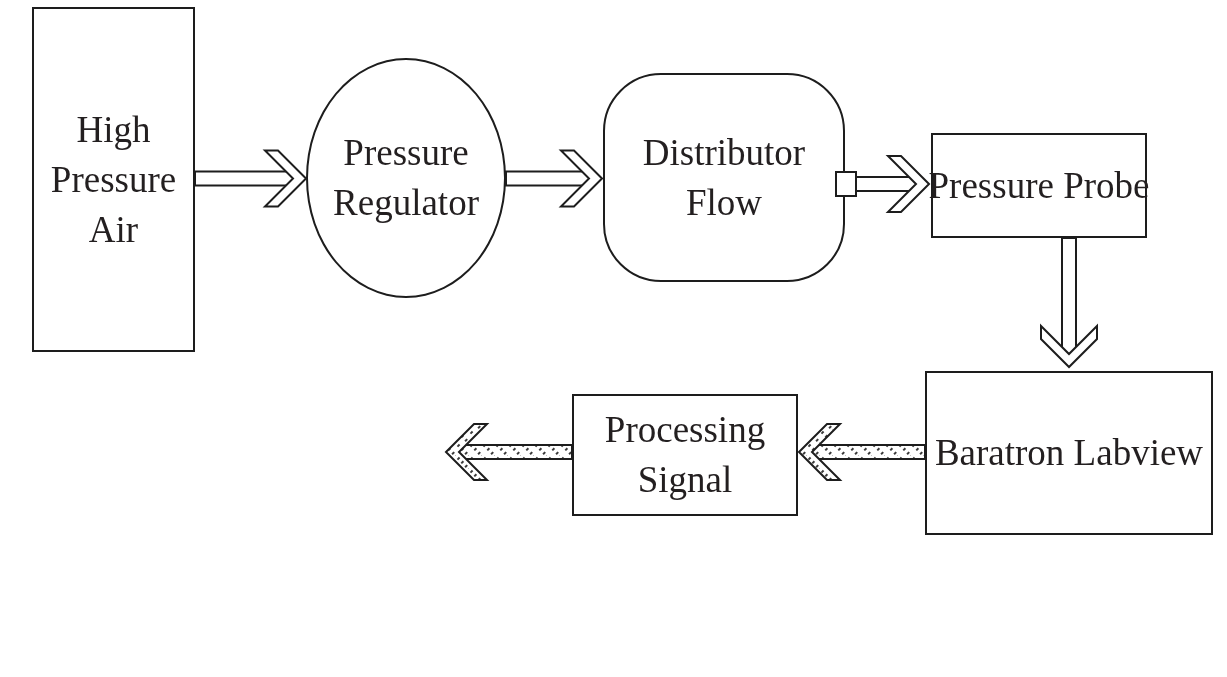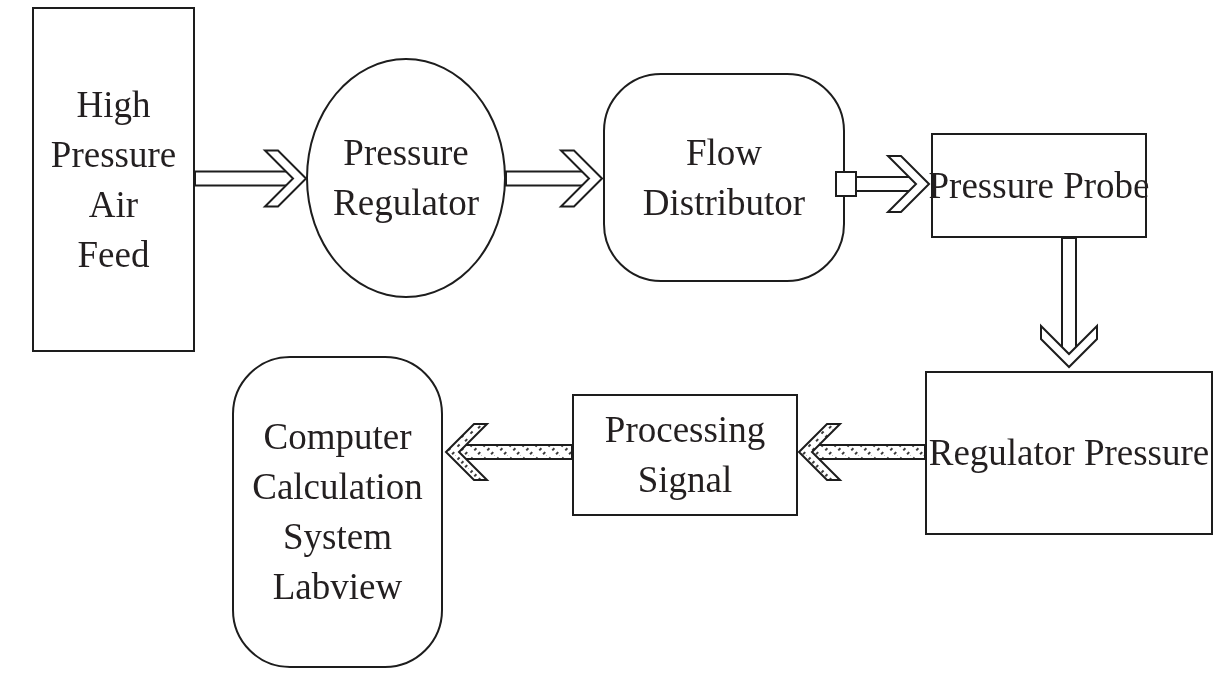--- a/index.html
+++ b/index.html
@@ -48,52 +48,45 @@
 </style>
 </head>
 <body>
 
 <div id="canvas">
 
   <div class="node" style="left:32px; top:7px; width:163px; height:345px;">
     <div class="line">High</div>
     <div class="line">Pressure</div>
     <div class="line">Air</div>
-    <div class="line">Feed</div>
   </div>
 
   <div class="node ellipse" style="left:306px; top:58px; width:200px; height:240px;">
     <div class="line">Pressure</div>
     <div class="line">Regulator</div>
   </div>
 
   <div class="node rounded" style="left:603px; top:73px; width:242px; height:209px;">
+    <div class="line">Distributor</div>
     <div class="line">Flow</div>
-    <div class="line">Distributor</div>
   </div>
 
   <div class="node" style="left:931px; top:133px; width:216px; height:105px;">
     <div class="line">Pressure Probe</div>
   </div>
 
   <div class="node" style="left:925px; top:371px; width:288px; height:164px;">
-    <div class="line">Regulator Pressure</div>
+    <div class="line">Baratron Labview</div>
   </div>
 
   <div class="node" style="left:572px; top:394px; width:226px; height:122px;">
     <div class="line">Processing</div>
     <div class="line">Signal</div>
   </div>
 
-  <div class="node rounded" style="left:232px; top:356px; width:211px; height:312px;">
-    <div class="line">Computer</div>
-    <div class="line">Calculation</div>
-    <div class="line">System</div>
-    <div class="line">Labview</div>
-  </div>
 
   <svg id="arrow-layer" viewBox="0 0 1227 677" xmlns="http://www.w3.org/2000/svg">
     <defs>
       <pattern id="hatch" patternUnits="userSpaceOnUse" width="13" height="13">
         <rect width="13" height="13" fill="#ffffff"></rect>
         <line x1="-1" y1="-1" x2="14" y2="14" stroke="#3b3b3b" stroke-width="3" stroke-dasharray="2 3.4"></line>
       </pattern>
     </defs>
 
     <g fill="#ffffff" stroke="#1d1d1d" stroke-width="2">

